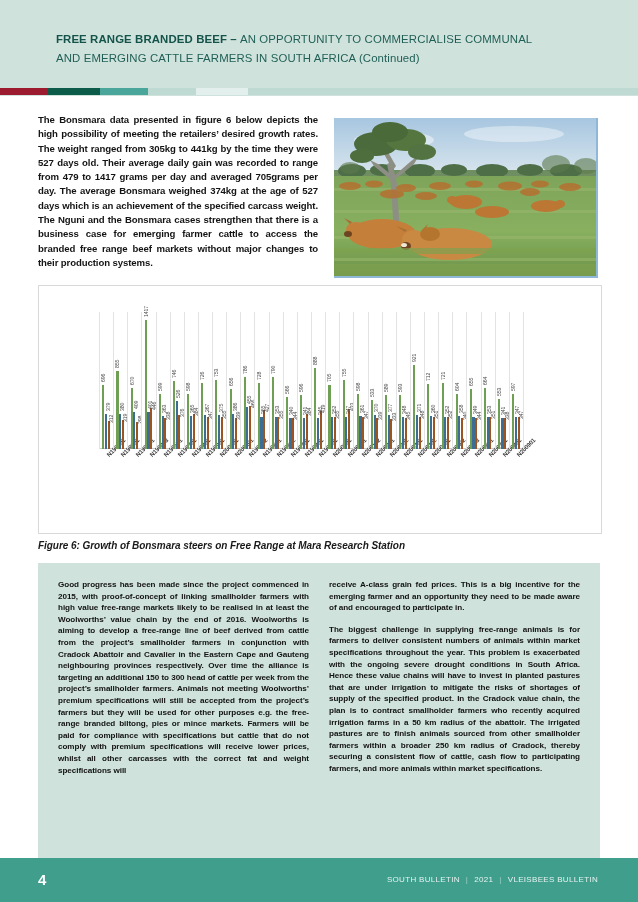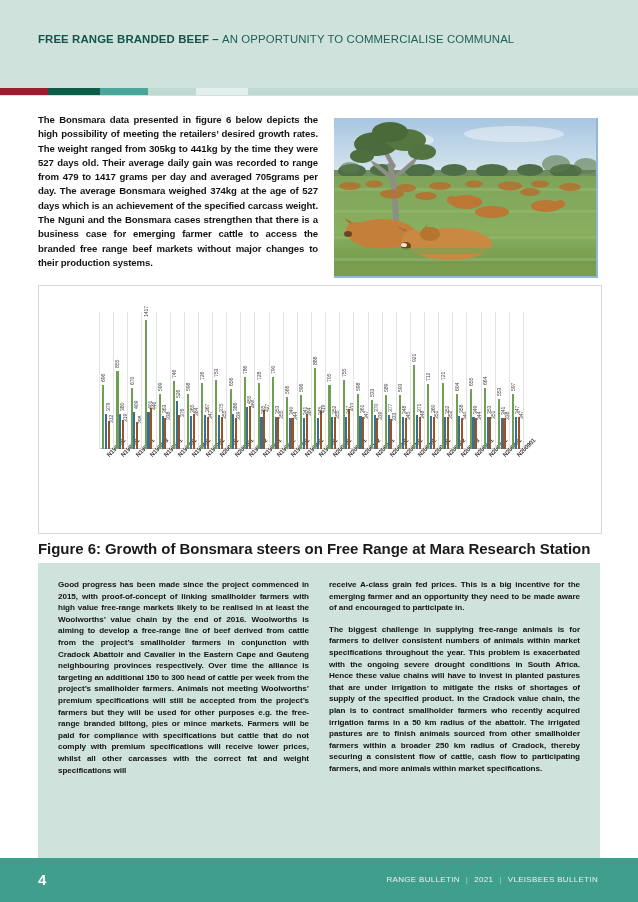--- a/index.html
+++ b/index.html
@@ -18,20 +18,21 @@
   }
   .header-inner{
     position:absolute;left:38px;top:30px;right:40px;
   }
   .header-line{
     color:#1f5f55;
     font-size:11.4px;
     letter-spacing:.01em;
     line-height:19px;
     white-space:nowrap;
+    margin-left:18px;
   }
   .header-line .bold{font-weight:bold;color:#14534a;}
   .header-stripes{
     position:absolute;left:0;top:88px;width:638px;height:7px;
     display:flex;
   }
   .stripe{height:7px;}
 
   
   .intro{
@@ -104,21 +105,21 @@
     color:#3c3c3c;
     white-space:nowrap;
     font-weight:bold;
     transform-origin:left top;
     transform:rotate(-45deg);
     letter-spacing:-0.2px;
   }
 
   .figcaption{
     position:absolute;left:38px;top:540px;width:560px;
-    font-size:15px;font-weight:bold;color:#1a1a1a;
+    font-size:10px;font-style:italic;font-weight:bold;color:#1a1a1a;
     letter-spacing:-0.05px;
   }
 
   
   .panel{
     position:absolute;left:38px;top:563px;width:562px;height:295px;
     background:#cfe2dc;
   }
   .cols{
     position:absolute;left:20px;top:16px;right:20px;bottom:10px;
@@ -153,20 +154,21 @@
   .footer-sep{color:#9ed3c8;}
 </style>
 </head>
 <body>
 
 <div class="header">
   <div class="header-inner">
     <div class="header-line">
       <span class="bold">FREE RANGE BRANDED BEEF – </span><span>AN OPPORTUNITY TO COMMERCIALISE COMMUNAL</span>
     </div>
+    <div class="header-line">AND EMERGING CATTLE FARMERS IN SOUTH AFRICA (Continued)</div>
   </div>
   <div class="header-stripes">
       <div class="stripe" style="background: rgb(156, 27, 46); width: 48px;"></div>
       <div class="stripe" style="background: rgb(13, 91, 73); width: 52px;"></div>
       <div class="stripe" style="background: rgb(74, 165, 154); width: 48px;"></div>
       <div class="stripe" style="background: rgb(190, 218, 211); width: 48px;"></div>
       <div class="stripe" style="background: rgb(227, 239, 236); width: 52px;"></div>
       <div class="stripe" style="background: rgb(190, 218, 211); width: 390px;"></div>
     </div>
 </div>
@@ -586,19 +588,19 @@
     <div class="col" id="col-right">
         <p>receive A-class grain fed prices. This is a big incentive for the emerging farmer and an opportunity they need to be made aware of and encouraged to participate in.</p>
         <p>The biggest challenge in supplying free-range animals is for farmers to deliver consistent numbers of animals within market specifications throughout the year. This problem is exacerbated with the ongoing severe drought conditions in South Africa. Hence these value chains will have to invest in planted pastures that are under irrigation to mitigate the risks of shortages of supply of the specified product. In the Cradock value chain, the plan is to contract smallholder farmers who recently acquired irrigation farms in a 50 km radius of the abattoir. The irrigated pastures are to finish animals sourced from other smallholder farmers within a broader 250 km radius of Cradock, thereby securing a consistent flow of cattle, cash flow to participating farmers, and more animals within market specifications.</p>
       </div>
   </div>
 </div>
 
 <div class="footer">
   <div class="footer-page">4</div>
   <div class="footer-right">
-    <span>RANGE BULLETIN</span>
+    <span>SOUTH BULLETIN</span>
     <span class="footer-sep">|</span>
     <span>2021</span>
     <span class="footer-sep">|</span>
     <span>VLEISBEES BULLETIN</span>
   </div>
 </div>
 
 </body></html>

